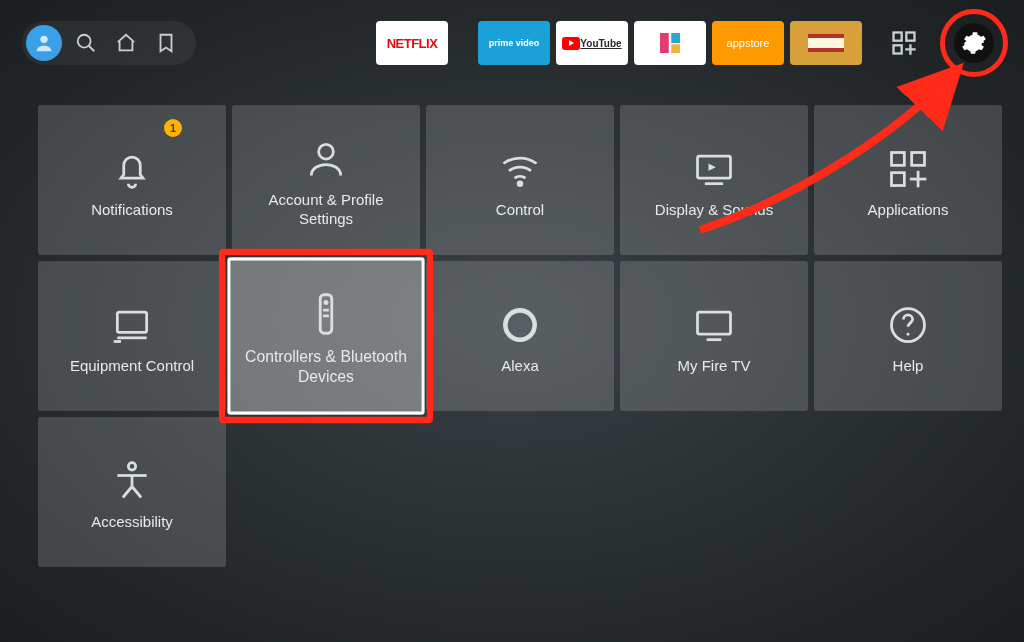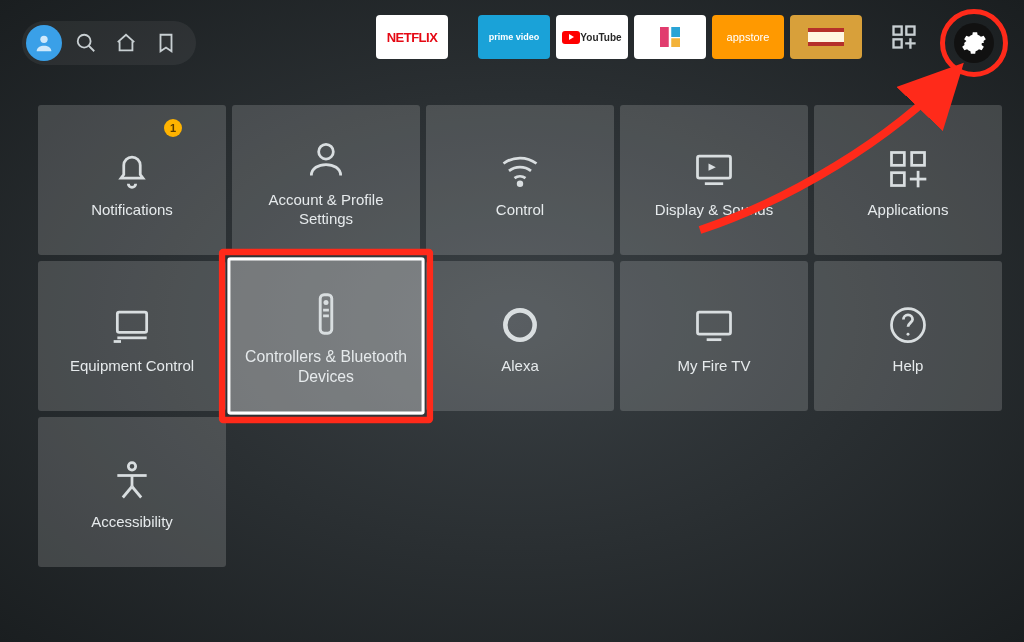--- a/index.html
+++ b/index.html
@@ -39,32 +39,33 @@
   .nav-icon {
     width: 32px; height: 32px;
     display: flex; align-items: center; justify-content: center;
     color: #c8cfd2;
   }
   .nav-icon svg { width: 22px; height: 22px; stroke: #c8cfd2; fill: none; stroke-width: 2; }
 
   .app-row {
     margin-left: auto;
     display: flex;
+    align-items: center;
     gap: 6px;
   }
   .app-tile {
     width: 72px; height: 44px;
     border-radius: 4px;
     display: flex; align-items: center; justify-content: center;
     font-size: 10px; font-weight: bold; color: #fff;
     overflow: hidden;
   }
   .app-netflix { background:#fff; color:#e50914; font-size:13px; letter-spacing:-0.5px; font-weight:900;}
   .app-prime   { background:#1aa2d8; color:#fff; font-size:9px; line-height:1; text-align:center;margin-left:24px;}
-  .app-youtube { background:#fff; color:#282828; font-size:10px; display:flex; gap:0; align-items:center; justify-content:center;}
+  .app-youtube { background:#fff; color:#282828; font-size:10px; display:flex; gap:0; align-items:center; justify-content:center;text-decoration:underline;}
   .yt-red { width:18px; height:13px; background:#ff0000; border-radius:3px; display:flex; align-items:center; justify-content:center;}
   .yt-red::after{content:""; border-left:5px solid #fff; border-top:3px solid transparent; border-bottom:3px solid transparent;}
   .app-launcher{ background:#fff; }
   .app-appstore{ background:#ff9900; color:#fff; font-size:11px; font-weight:400;}
   .app-cinema  { background:#d8a03a; }
   .app-apps-grid{ background:transparent; }
   .app-apps-grid svg{ stroke:#c8cfd2; fill:none; stroke-width:2;}
 
   .gear-wrap {
     position: relative;

